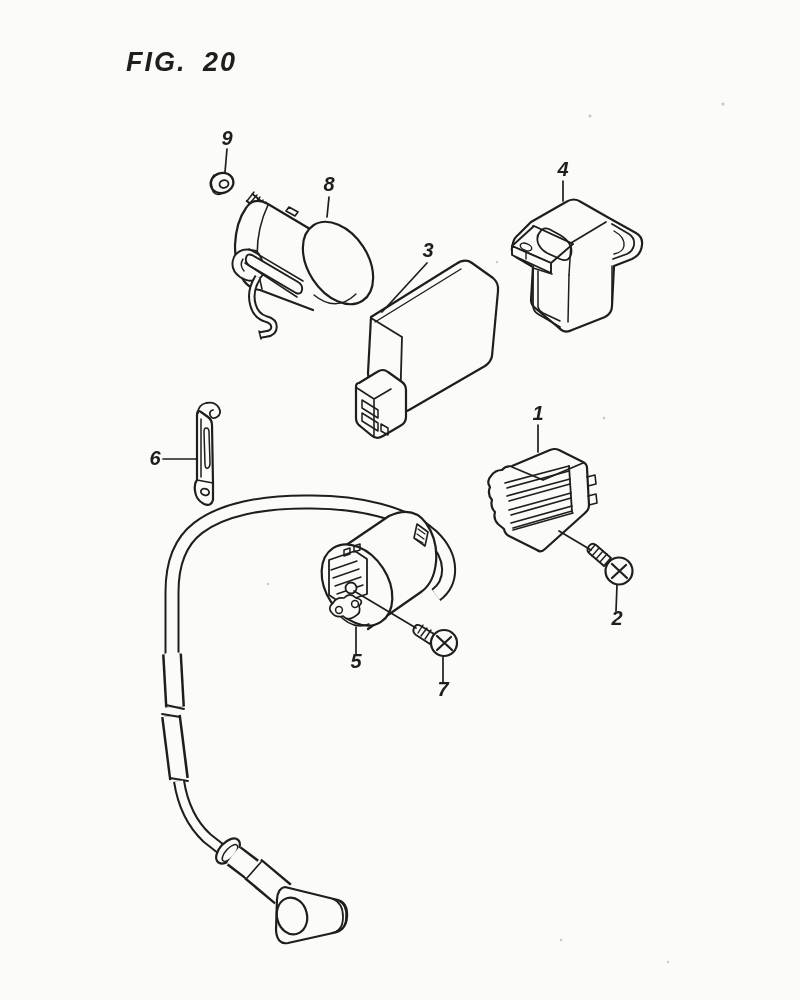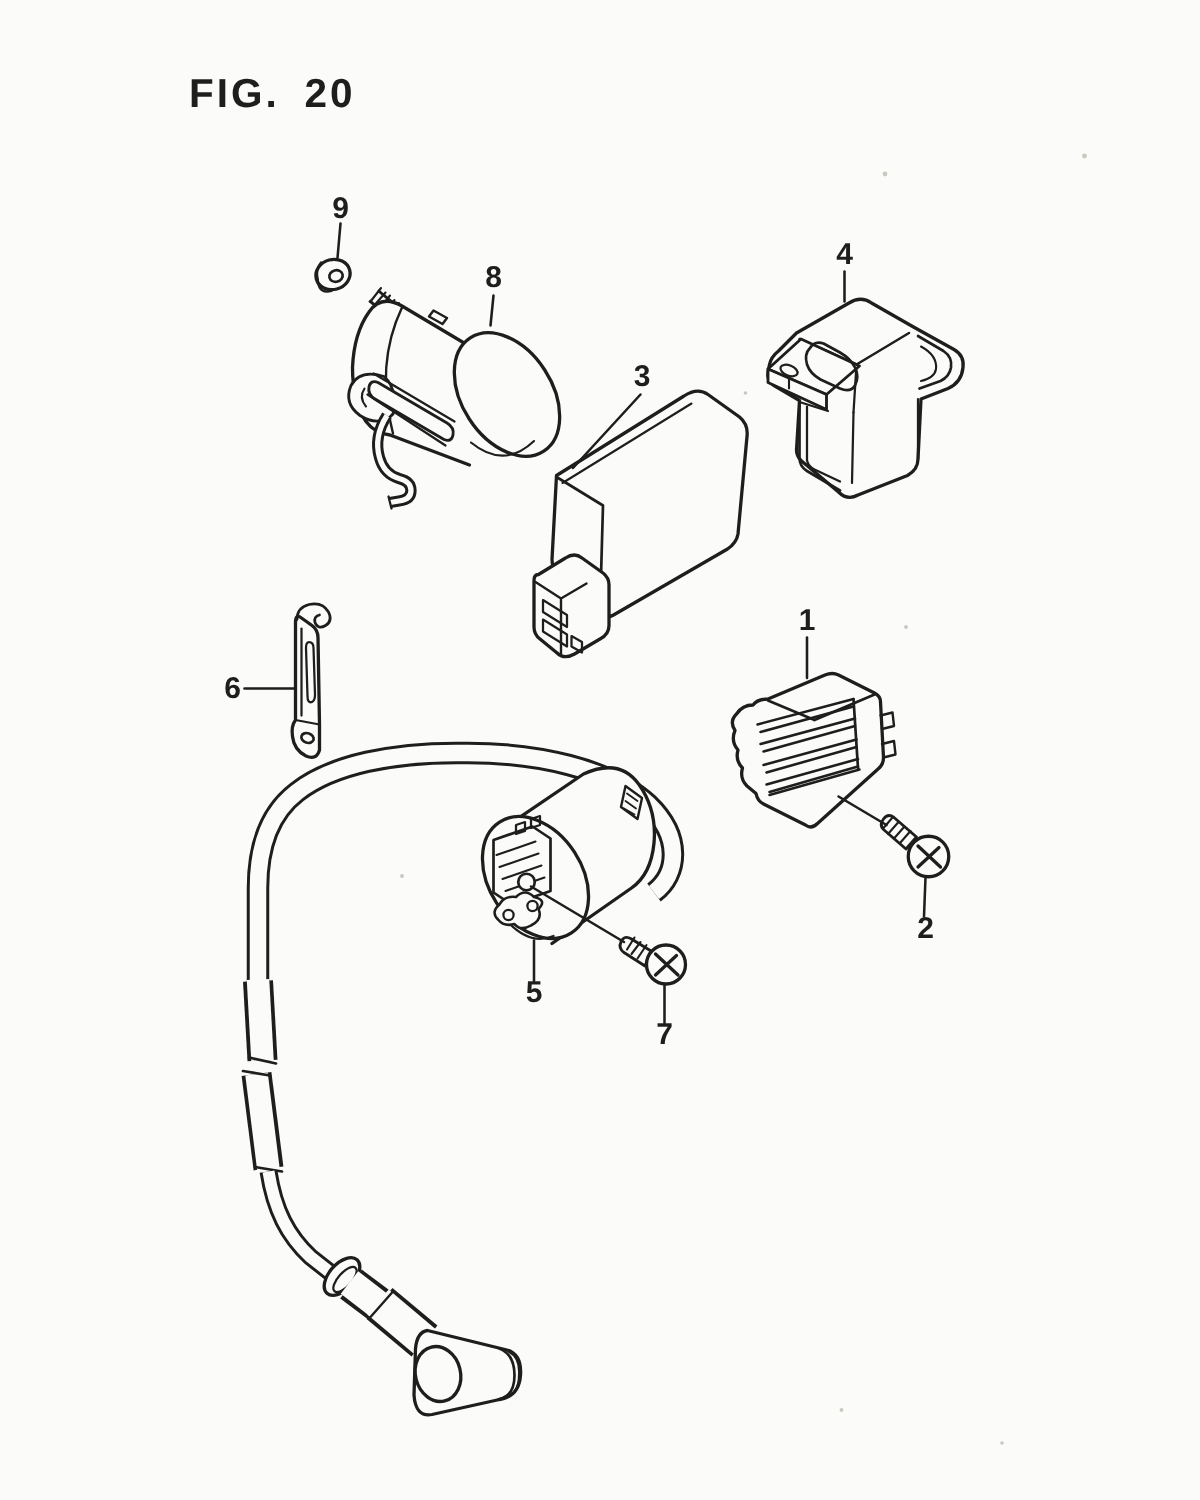--- a/index.html
+++ b/index.html
@@ -5,20 +5,21 @@
   html,body{margin:0;padding:0;}
   body{
     width:800px;height:1000px;
     background:#ffffff;
     font-family:"Liberation Sans","DejaVu Sans",sans-serif;
     overflow:hidden;
   }
   .page{
     position:relative;width:800px;height:1000px;
     background:#fbfbf9;
+    font-style:italic;
   }
   svg{display:block;}
   .fig-title{
     font-family:"Liberation Sans","DejaVu Sans",sans-serif;
     font-weight:bold;
     font-size:27px;
     letter-spacing:2px;
     word-spacing:7px;
     fill:#1e1e1c;
   }

